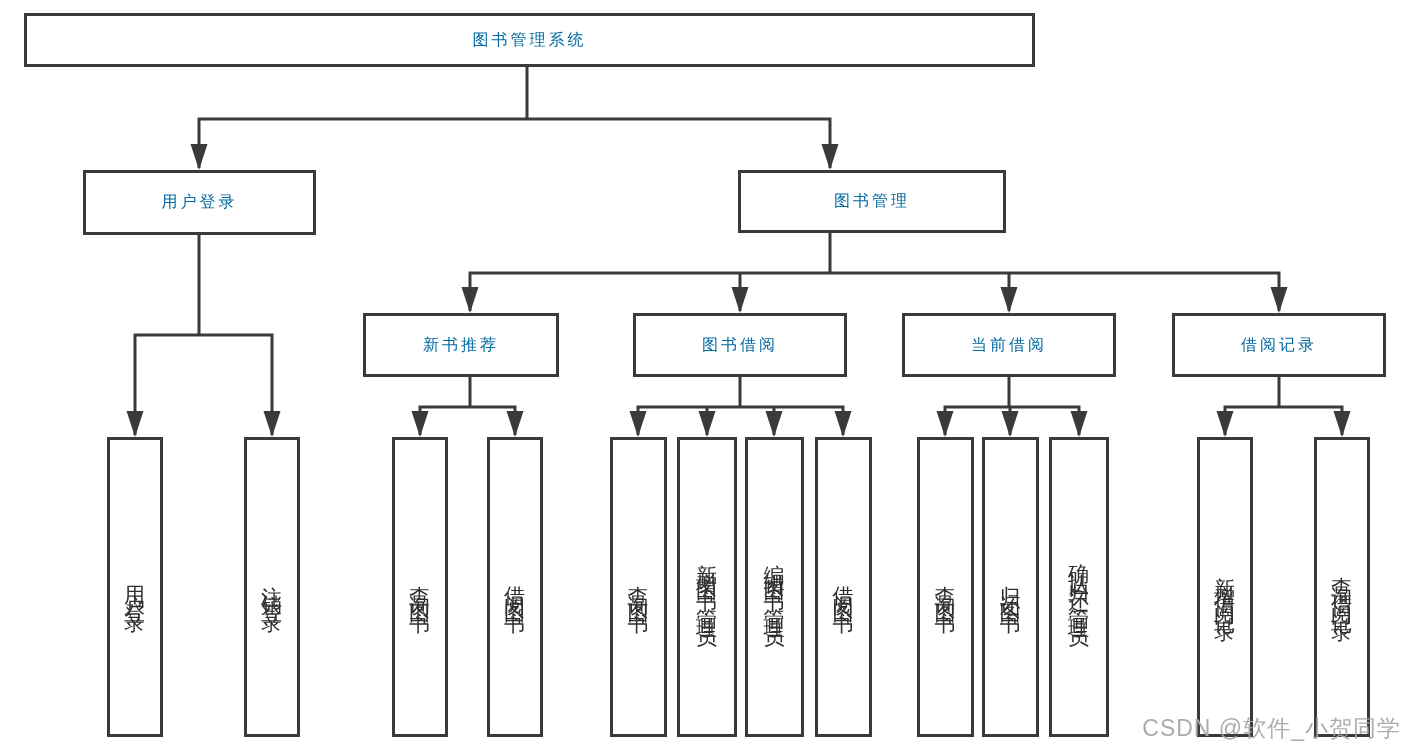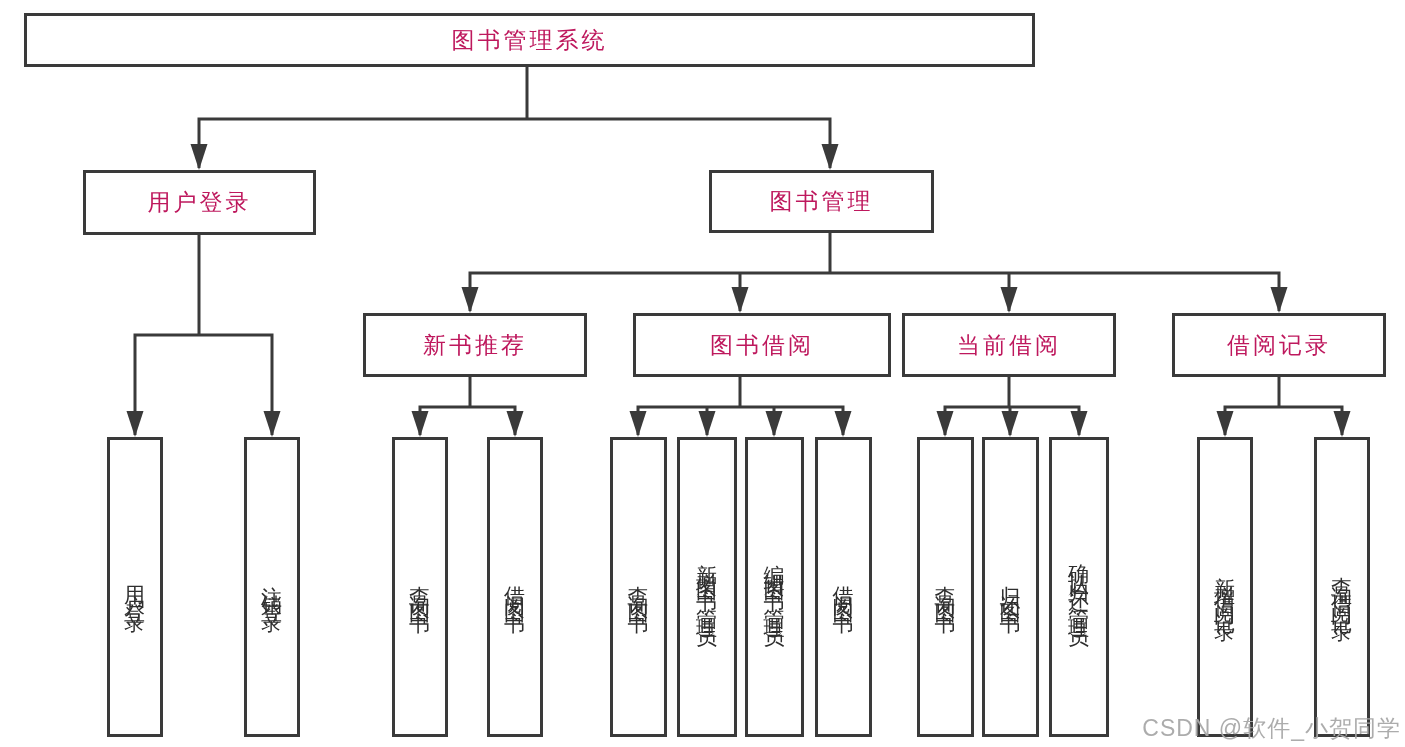--- a/index.html
+++ b/index.html
@@ -19,23 +19,23 @@
     z-index: 0;
   }
   .hbox {
     position: absolute;
     box-sizing: border-box;
     border: 3px solid #3a3a3a;
     background: #ffffff;
     display: flex;
     align-items: center;
     justify-content: center;
-    font-size: 23px;
+    font-size: 16px;
     letter-spacing: 3px;
-    color: #be185d;
+    color: #0369a1;
     z-index: 1;
     white-space: nowrap;
     text-align: center;
   }
   .vbox {
     position: absolute;
     top: 437px;
     height: 300px;
     box-sizing: border-box;
     border: 3px solid #3a3a3a;
@@ -104,24 +104,24 @@
       <polygon points="1001.5,411 1018.5,411 1010,437"></polygon>
       <polygon points="1070.5,411 1087.5,411 1079,437"></polygon>
       <polygon points="1216.5,411 1233.5,411 1225,437"></polygon>
       <polygon points="1333.5,411 1350.5,411 1342,437"></polygon>
     </g>
   </svg>
 
   <div class="hbox" style="left:24px; top:13px; width:1011px; height:54px;">图书管理系统</div>
 
   <div class="hbox" style="left:83px; top:170px; width:233px; height:65px;">用户登录</div>
-  <div class="hbox" style="left:709px; top:170px; width:225px; height:63px;">图书管理</div>
+  <div class="hbox" style="left:738px; top:170px; width:268px; height:63px;">图书管理</div>
 
-  <div class="hbox" style="left:363px; top:313px; width:224px; height:64px;">新书推荐</div>
-  <div class="hbox" style="left:633px; top:313px; width:258px; height:64px;">图书借阅</div>
+  <div class="hbox" style="left:363px; top:313px; width:196px; height:64px;">新书推荐</div>
+  <div class="hbox" style="left:633px; top:313px; width:214px; height:64px;">图书借阅</div>
   <div class="hbox" style="left:902px; top:313px; width:214px; height:64px;font-family:Liberation Mono, monospace;">当前借阅</div>
   <div class="hbox" style="left:1172px; top:313px; width:214px; height:64px;">借阅记录</div>
 
   <div class="vbox" style="left:107px; width:56px;">用户登录</div>
   <div class="vbox" style="left:244px; width:56px;">注销登录</div>
 
   <div class="vbox" style="left:392px; width:56px;">查询图书</div>
   <div class="vbox" style="left:487px; width:56px;">借阅图书</div>
 
   <div class="vbox" style="left:610px; width:57px;">查询图书</div>

